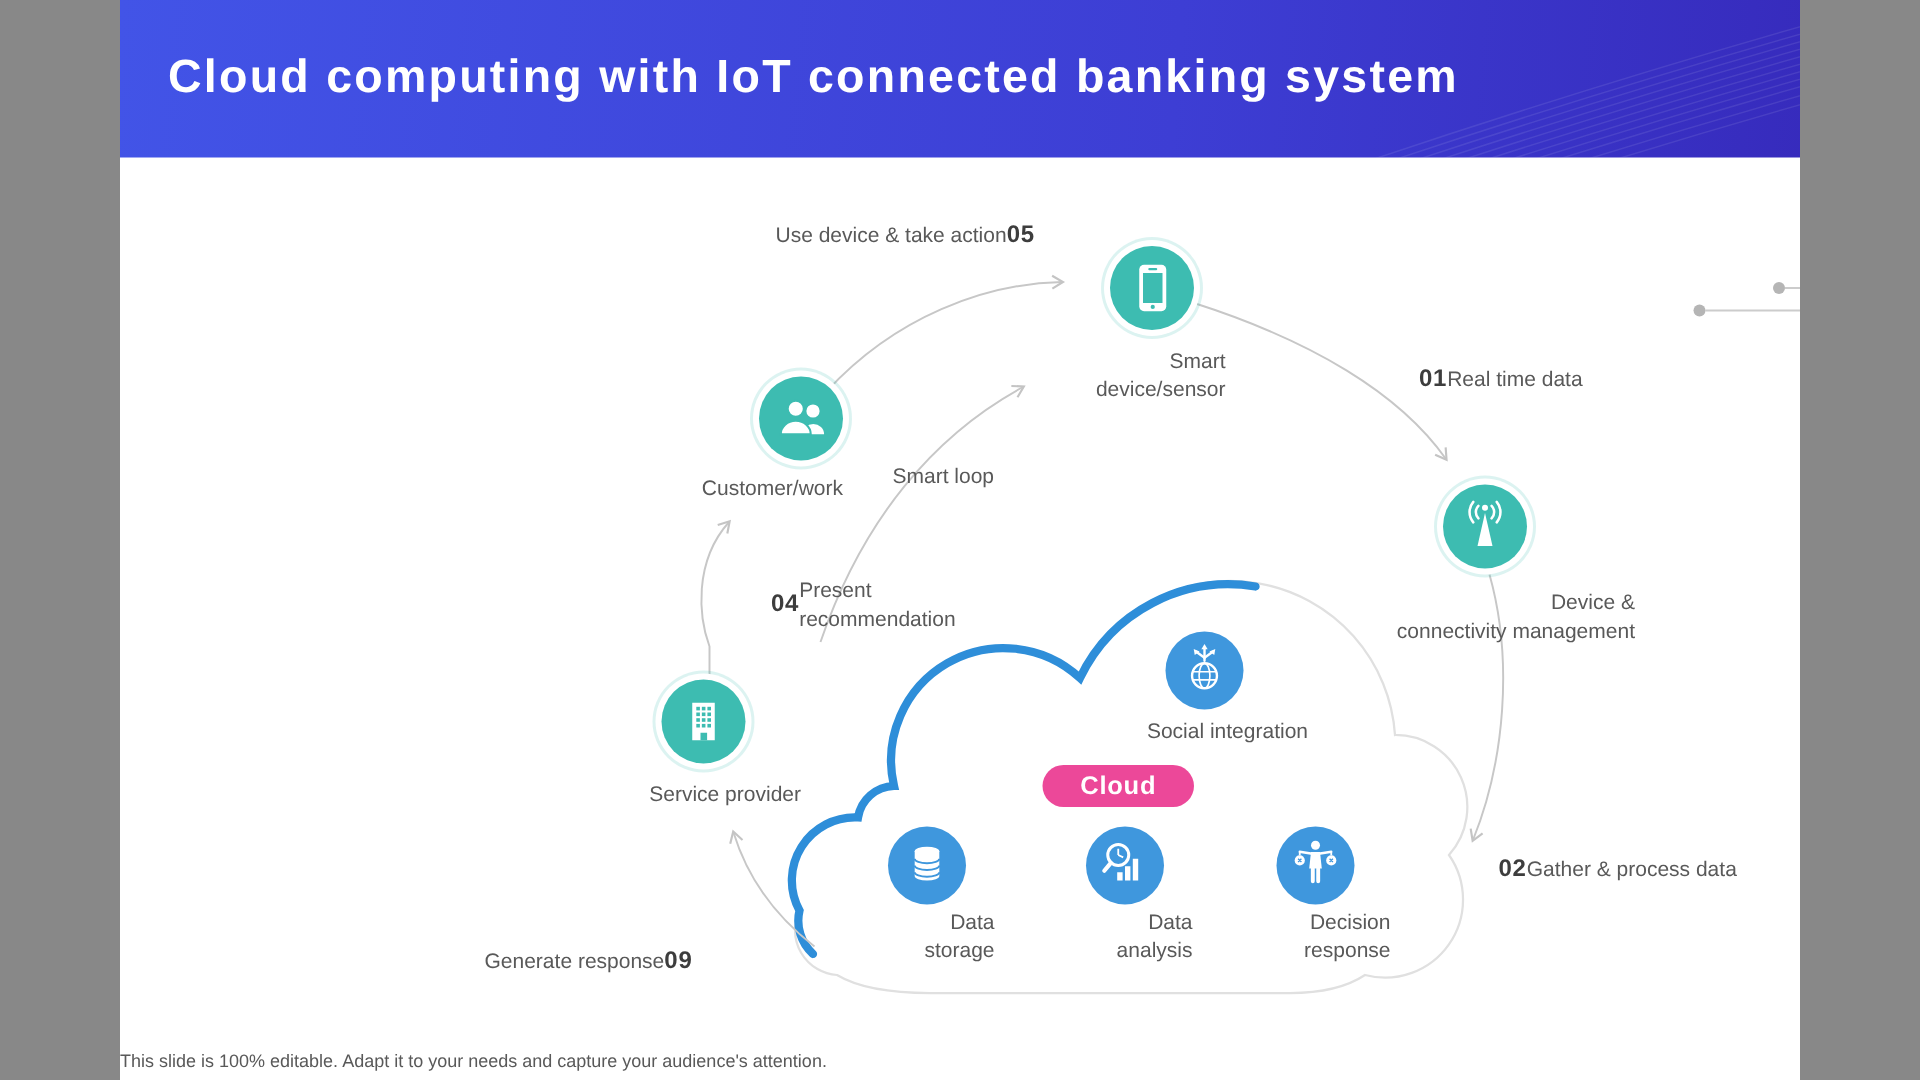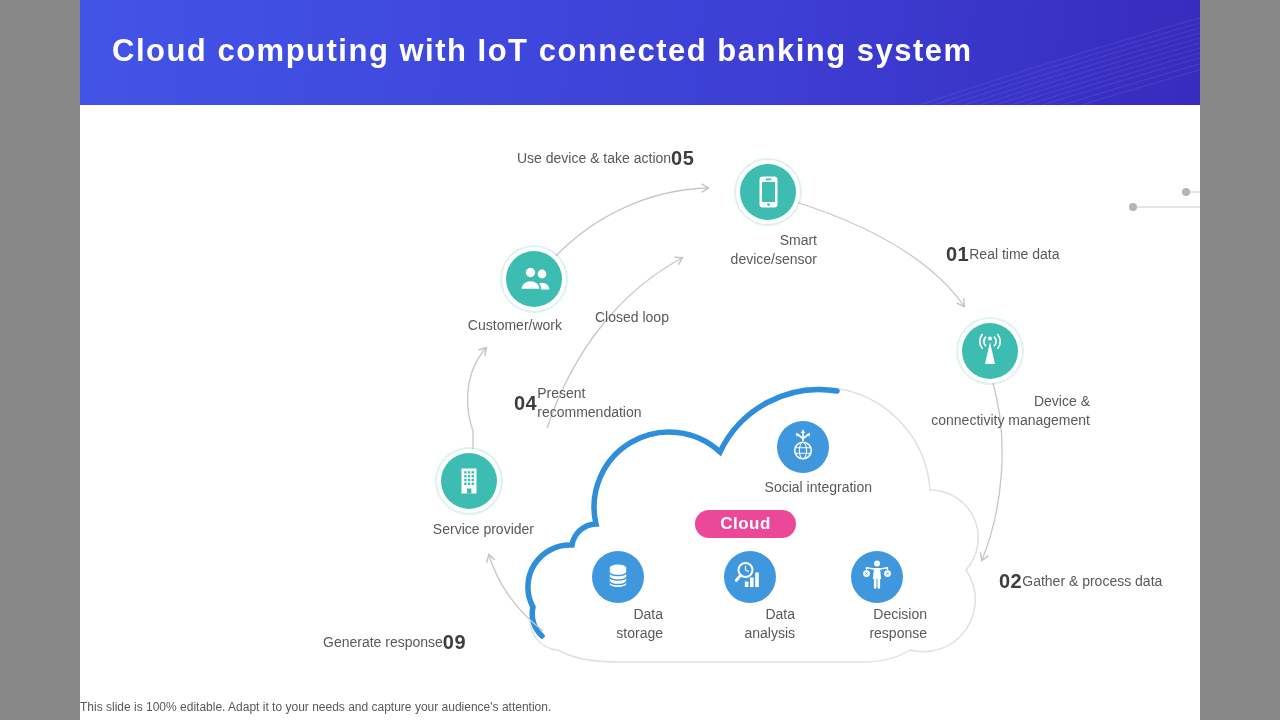--- a/index.html
+++ b/index.html
@@ -11,21 +11,21 @@
   .header{position:absolute;left:0;top:0;width:1280px;height:105px;
     background:linear-gradient(95deg,#4254e7 0%,#3d3ed4 55%,#3424b4 100%);}
   .header .swoosh{position:absolute;right:0;top:0;}
   .title{position:absolute;left:32px;top:33px;color:#ffffff;font-size:31px;
     font-weight:bold;letter-spacing:1.5px;white-space:nowrap;}
   
   .node-label{position:absolute;color:#595959;font-size:14px;line-height:1.38;
     text-align:right;white-space:pre-line;z-index:3;}
   .float-label{position:absolute;color:#595959;font-size:14px;z-index:3;}
   .step{position:absolute;display:flex;align-items:center;z-index:3;}
-  .step .num{font-size:20px;font-weight:bold;color:#3d3d3d;letter-spacing:.5px;text-align:center;}
+  .step .num{font-size:16px;font-weight:bold;color:#3d3d3d;letter-spacing:.5px;text-align:center;}
   .step .lbl{font-size:14px;color:#595959;line-height:1.38;white-space:pre-line;}
   
   .node{position:absolute;border-radius:50%;display:flex;align-items:center;
     justify-content:center;z-index:3;}
   .node svg{width:100%;height:100%;display:block;}
   .teal{width:56px;height:56px;background:#3dbcb1;
     box-shadow:0 0 0 4px #ffffff,0 0 0 6px rgba(61,188,177,.18);}
   .blue{width:52px;height:52px;background:#3f97dd;}
   .cloud-pill{position:absolute;left:615px;top:510px;width:101px;height:28px;
     background:#ec4899;border-radius:15px;color:#ffffff;font-size:17px;
@@ -106,21 +106,21 @@
   </div>
   <div class="step" style="left:243px;top:631px">
     <span class="lbl">Generate response</span>
     <span class="num">09</span>
   </div>
   <div class="step" style="left:434px;top:384px">
     <span class="num">04</span>
     <span class="lbl" style="text-align:left">Present
 recommendation</span>
   </div>
-  <div class="float-label" style="left:515px;top:309px">Closed loop</div>
+  <div class="float-label" style="left:515px;top:309px">Smart loop</div>
 
   <div class="node teal" style="left:660px;top:164px">
     <svg viewBox="0 0 56 56">
       <rect x="19.5" y="12.5" width="18" height="31" rx="3.2" fill="#fff"></rect>
       <rect x="22" y="18" width="13" height="20" fill="#3dbcb1"></rect>
       <rect x="25.5" y="14.6" width="6" height="1.6" rx="0.8" fill="#3dbcb1"></rect>
       <circle cx="28.5" cy="40.6" r="1.4" fill="#3dbcb1"></circle>
     </svg>
   </div>
   <div class="node-label" style="left:641px;top:231px;width:96px">Smart

